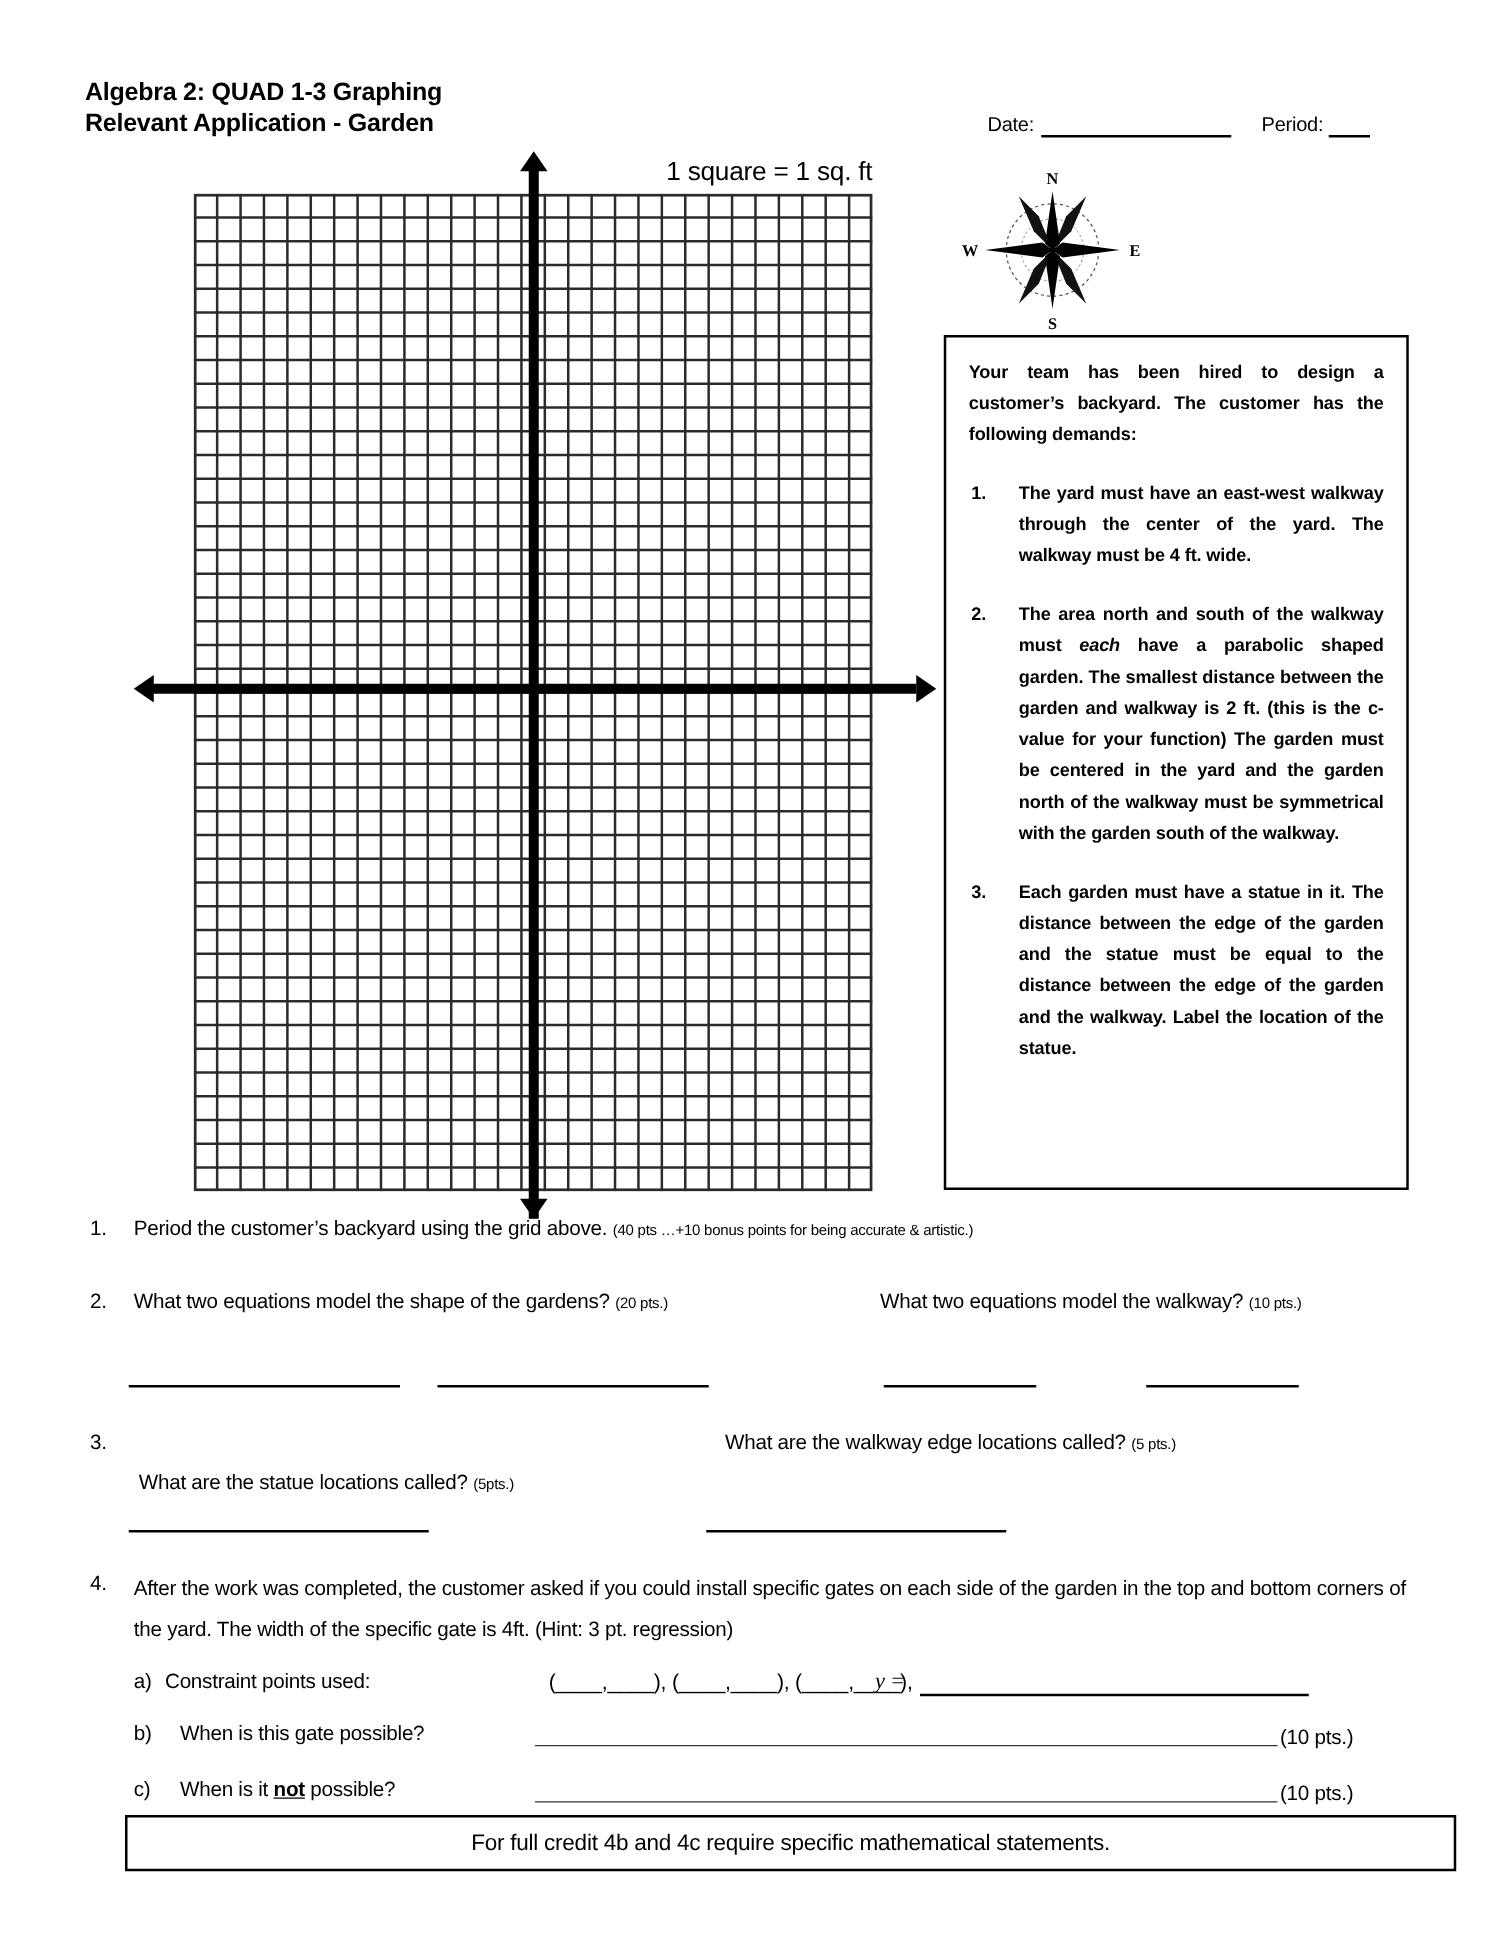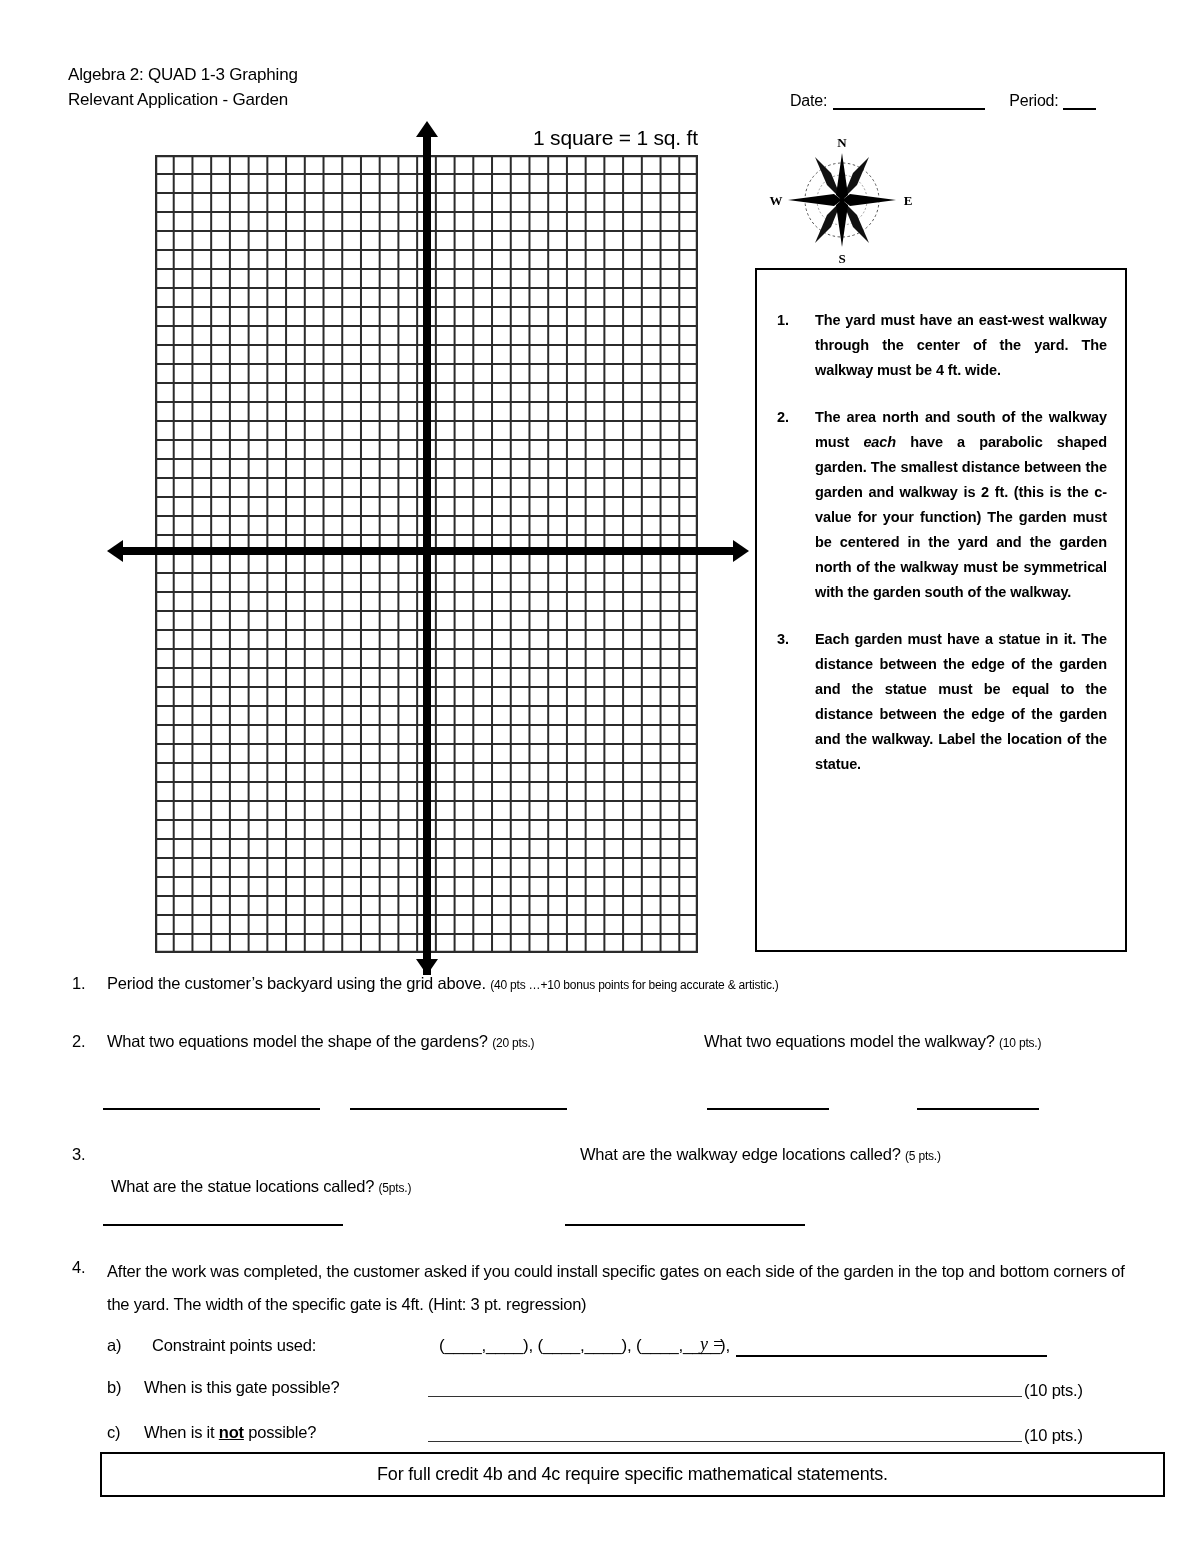--- a/index.html
+++ b/index.html
@@ -21,22 +21,22 @@
     position: absolute;
     left: 68px;
     top: 62px;
     width: 1070px;
     height: 70px;
   }
   .hdr-left {
     position: absolute;
     left: 0;
     top: 0;
-    font-size: 17px;
-    font-weight: normal;
+    font-size: 20px;
+    font-weight: bold;
     line-height: 25px;
     letter-spacing: -0.2px;
   }
   .hdr-landscaper {
     position: absolute;
     left: 466px;
     top: 1px;
     font-size: 17px;
     white-space: nowrap;
     letter-spacing: -0.2px;
@@ -367,20 +367,21 @@
       <polygon points="80,22 86,64 80,69 74,64"></polygon>
       <polygon points="80,116 86,74 80,69 74,74"></polygon>
       <polygon points="26,69 72,63 80,69 72,75"></polygon>
       <polygon points="134,69 88,63 80,69 88,75"></polygon>
     </g>
     <circle cx="80" cy="69" r="2.5" fill="#000"></circle>
   </svg>
 </div>
 
 <div class="inst-box">
+  <div class="inst-intro">Your team has been hired to design a customer’s backyard.  The customer has the following demands:</div>
   <div class="inst-list">
 
     <div class="inst-item">
       <span class="inst-num">1.</span>
       <span>The yard must have an east-west walkway through the center of the yard. The walkway must be 4 ft. wide.</span>
     </div>
 
     <div class="inst-item">
       <span class="inst-num">2.</span>
       <span>The area north and south of the walkway must </span><span class="ital">each</span><span> have a parabolic shaped garden. The smallest distance between the garden and walkway is 2 ft.   (this is the c-value for your function) The garden must be centered in the yard and the garden north of the walkway must be symmetrical with the garden south of the walkway.</span>
@@ -425,21 +426,21 @@
   <span class="pts">(5 pts.)</span>
 </div>
 
 <div class="rule" style="left:103px; top:1224px; width:240px;"></div>
 <div class="rule" style="left:565px; top:1224px; width:240px;"></div>
 
 <div class="qnum" style="left:72px; top:1258px;">4.</div>
 <div class="q4text">After the work was completed, the customer asked if you could install specific gates on each side of the garden in the top and bottom corners of the yard.  The width of the specific gate is 4ft.  (Hint: 3 pt. regression)</div>
 
 <div class="sub" style="left:107px; top:1336px;">a)</div>
-<div class="sub" style="left:152px; top:1336px;">Constraint points used:</div>
+<div class="sub" style="left:132px; top:1336px;">Constraint points used:</div>
 <div class="sub" style="left:439px; top:1336px; font-size:17px;">(____,____), (____,____), (____,____),</div>
 <div class="sub" style="left:700px; top:1334px;"><span class="yvar">y =</span></div>
 <div class="rule" style="left:736px; top:1355px; width:311px;"></div>
 
 <div class="sub" style="left:107px; top:1378px;">b)</div>
 <div class="sub" style="left:144px; top:1378px;">When is this gate possible?</div>
 <div class="rule-thin" style="left:428px; top:1396px; width:594px;"></div>
 <div class="sub pts" style="left:1024px; top:1381px;">(10 pts.)</div>
 
 <div class="sub" style="left:107px; top:1423px;">c)</div>

